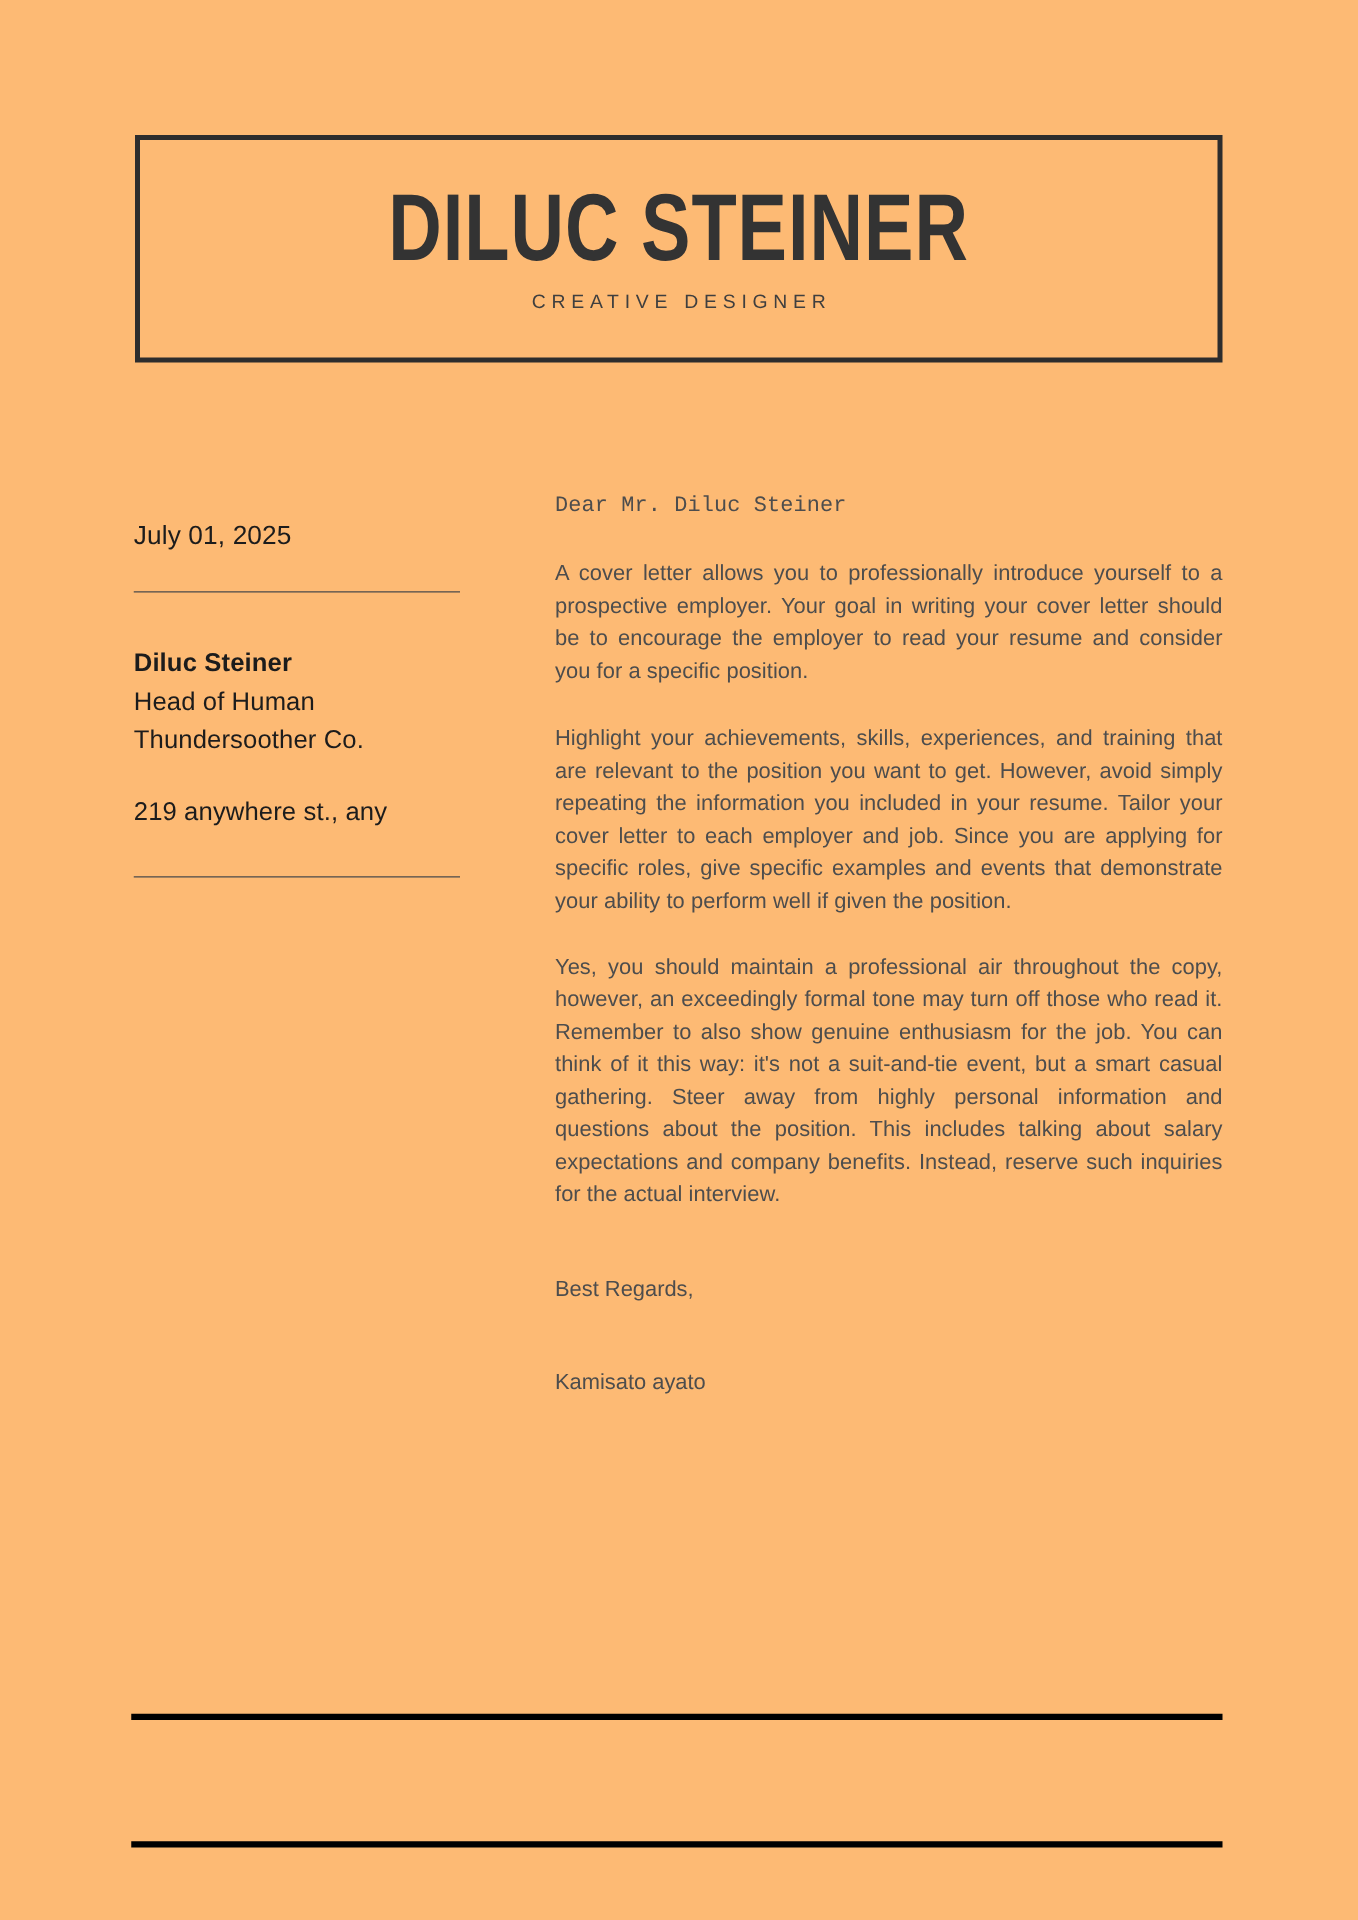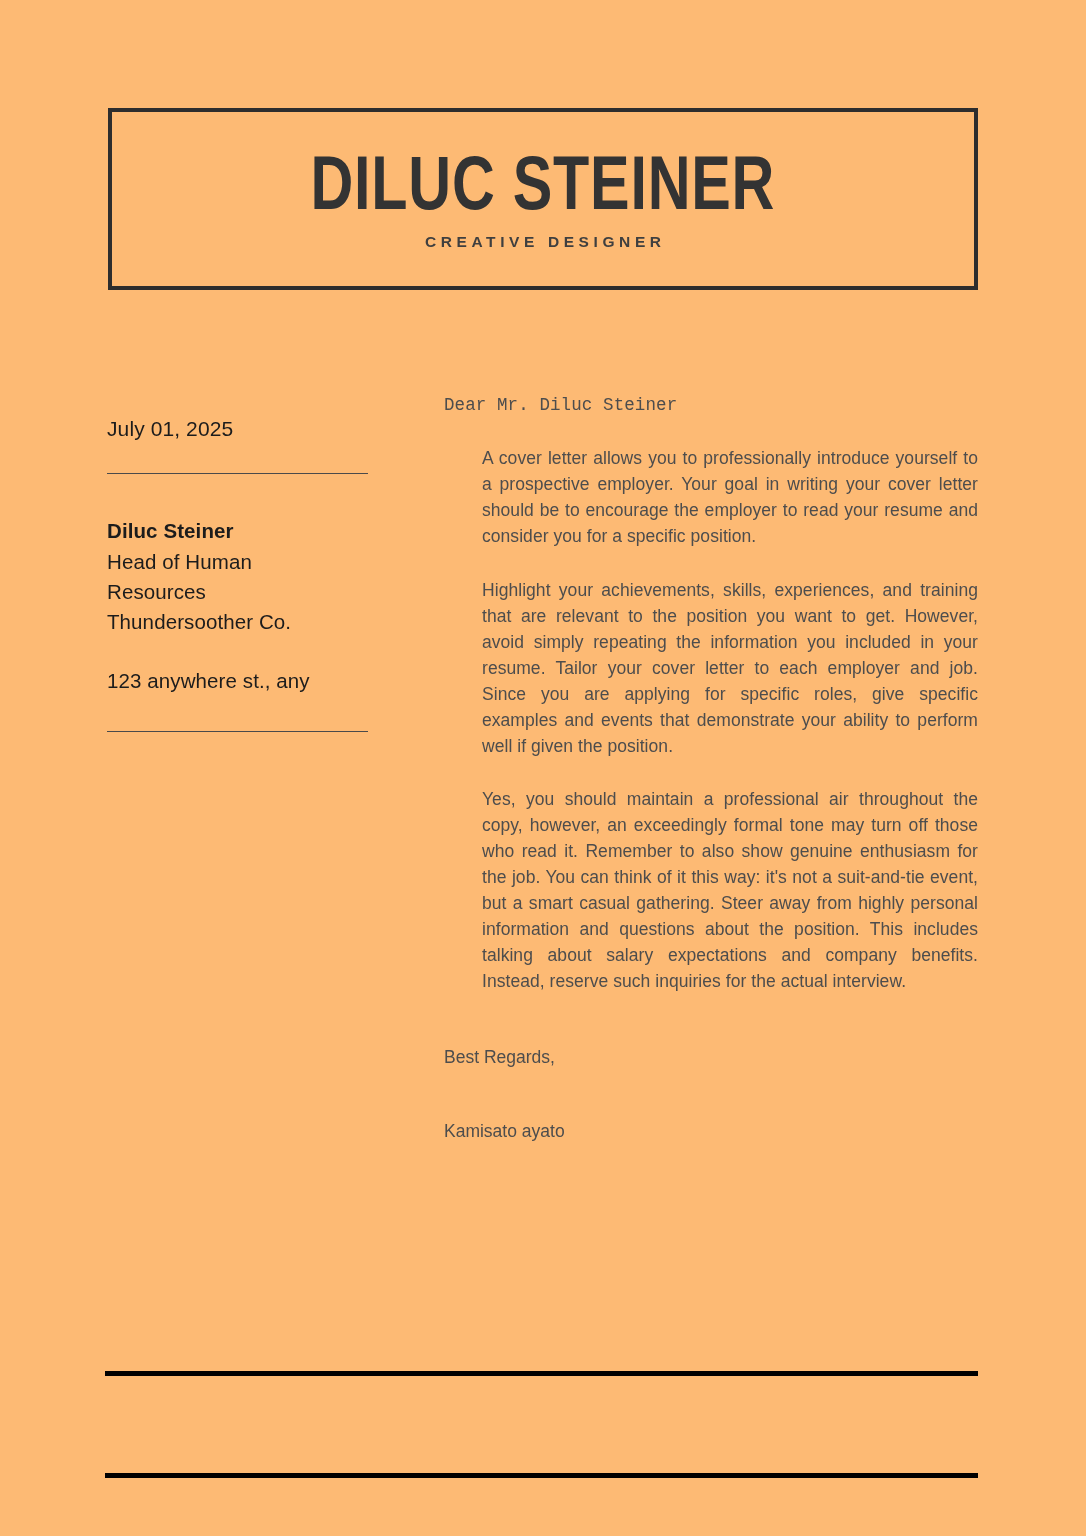--- a/index.html
+++ b/index.html
@@ -42,21 +42,21 @@
     line-height: 0.96;
     letter-spacing: 1px;
     color: #333333;
     transform: scaleX(0.78);
     transform-origin: center center;
     white-space: nowrap;
     margin: 0 0 4px 0;
   }
   .header-role {
     font-family: "Liberation Sans", sans-serif;
-    font-weight: 700;
+    font-weight: 400;
     font-size: 15.5px;
     letter-spacing: 4.6px;
     color: #3f3f3f;
     text-transform: uppercase;
     white-space: nowrap;
     margin: 10px 0 0 0;
     padding-left: 4.6px;
   }
 
   
@@ -113,21 +113,20 @@
     font-family: Liberation Mono, monospace;
   }
   .para {
     margin-top: 27px;
     font-size: 17.5px;
     line-height: 1.49;
     color: #4d4d4d;
     text-align: justify;
     text-justify: inter-word;
     letter-spacing: 0.05px;
-    margin-left: 38px;
   }
   .closing {
     margin-top: 50px;
     font-size: 17.5px;
     line-height: 1.5;
     color: #4d4d4d;
   }
   .signature {
     margin-top: 47px;
     font-size: 17.5px;
@@ -157,26 +156,25 @@
   </div>
 
   <div class="left-col">
     <div class="date-line">July 01, 2025</div>
 
     <div class="rule-thin rule-top"></div>
 
     <div class="recipient">
       <div class="recipient-name">Diluc Steiner</div>
       <div>Head of Human</div>
-      <div>Resources</div>
       <div>Thundersoother Co.</div>
     </div>
 
     <div class="address">
-      <div>123 anywhere st., any</div>
+      <div>219 anywhere st., any</div>
     </div>
 
     <div class="rule-thin rule-bottom"></div>
   </div>
 
   <div class="letter">
     <div class="salutation">Dear Mr. Diluc Steiner</div>
 
     <div class="para">A cover letter allows you to professionally introduce yourself to a prospective employer. Your goal in writing your cover letter should be to encourage the employer to read your resume and consider you for a specific position.</div>
 

